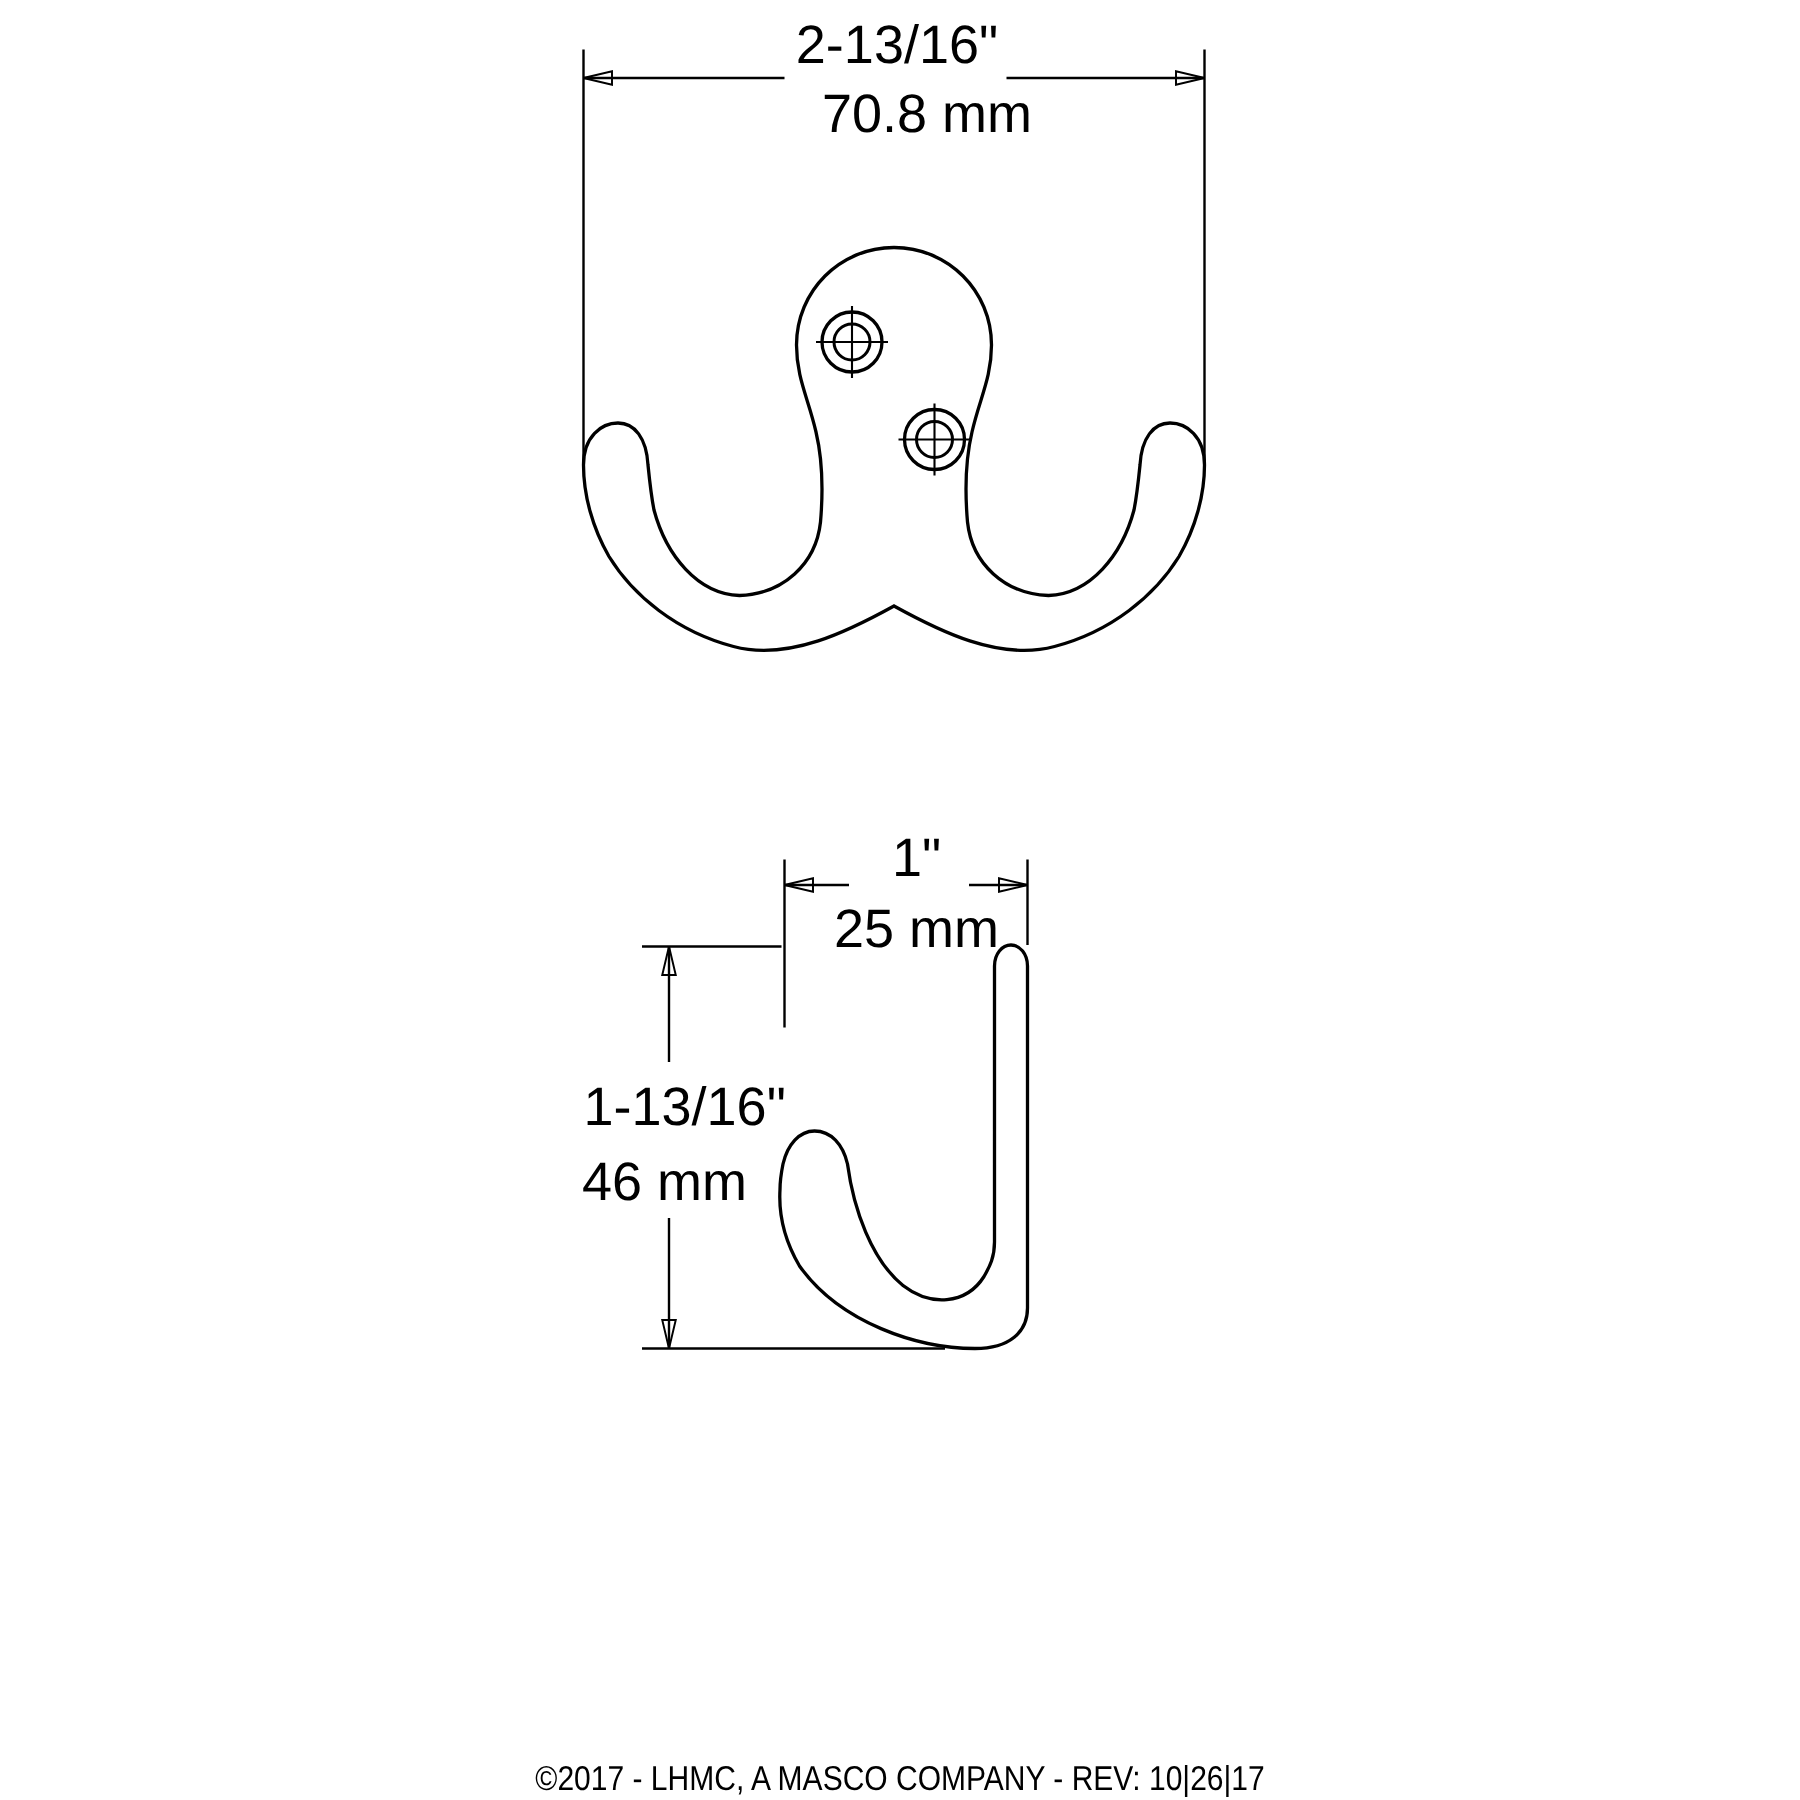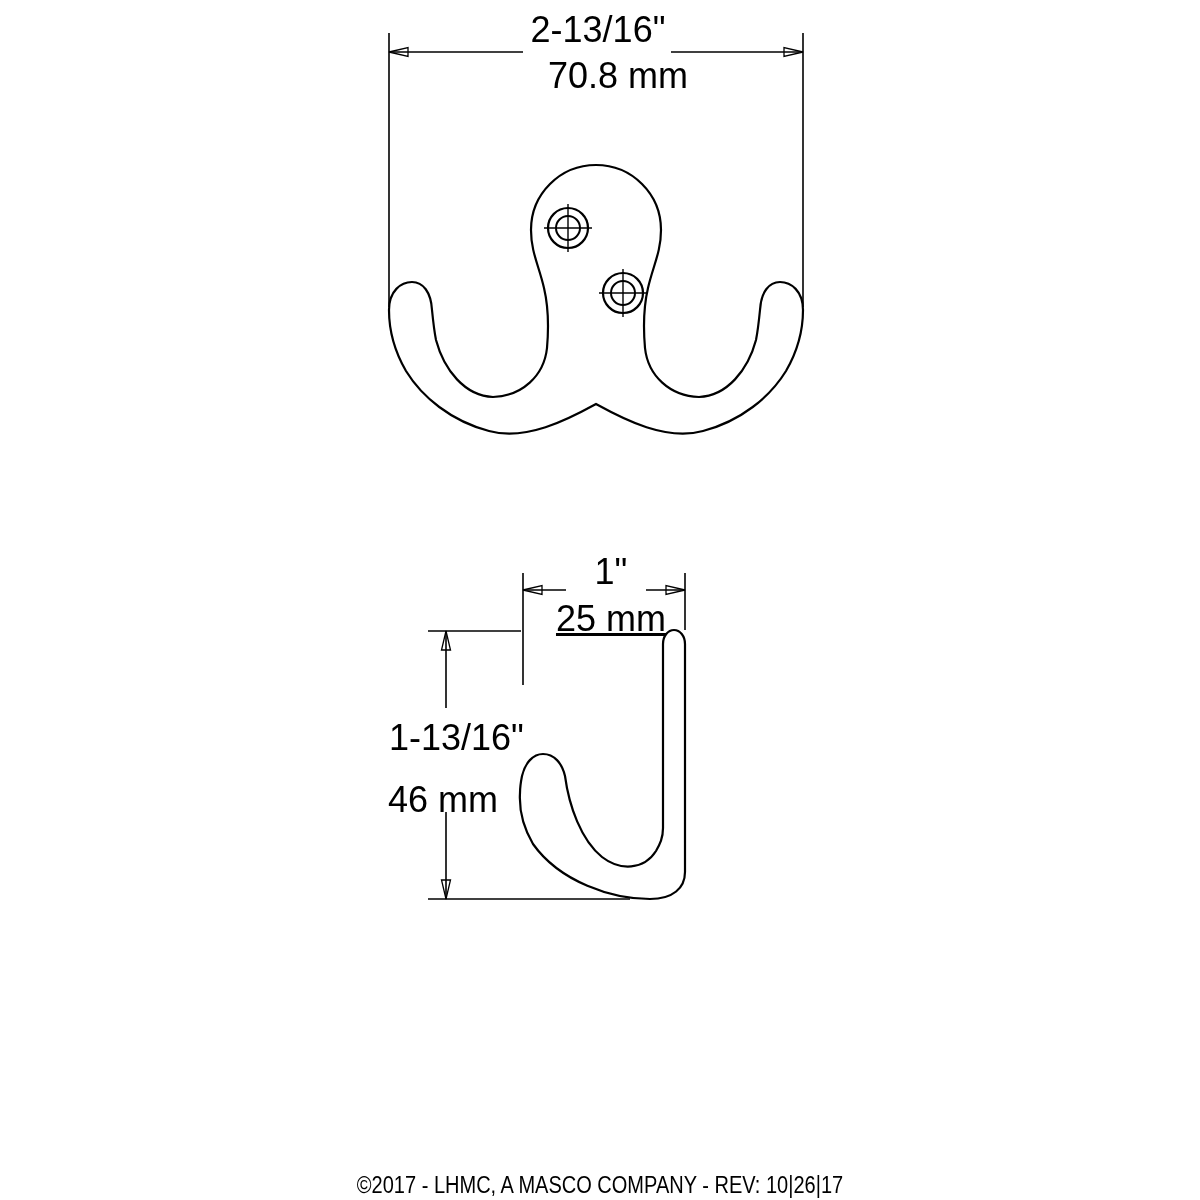--- a/index.html
+++ b/index.html
@@ -134,20 +134,20 @@
         <path stroke-width="1.3" d="M 446 899 L 441.5 880 L 450.5 880 Z"></path>
       </g>
 
     </g>
   </svg>
 
   <div class="dim-text centered" style="left:598px; top:11px;">2-13/16"</div>
   <div class="dim-text centered" style="left:598px; top:57px;margin-left:20px;">70.8 mm</div>
 
   <div class="dim-text centered" style="left:611px; top:553px;">1"</div>
-  <div class="dim-text centered" style="left:611px; top:600px;text-decoration:underline;">25 mm</div>
+  <div class="dim-text centered" style="left:611px; top:600px;">25 mm</div>
 
   <div class="dim-text" style="left:389px; top:719px;">1-13/16"</div>
-  <div class="dim-text" style="left:388px; top:769px;margin-top:12px;">46 mm</div>
+  <div class="dim-text" style="left:388px; top:769px;">46 mm</div>
 
   <div class="footer">©2017 - LHMC, A MASCO COMPANY - REV: 10|26|17</div>
 
 </div>
 
 </body></html>

